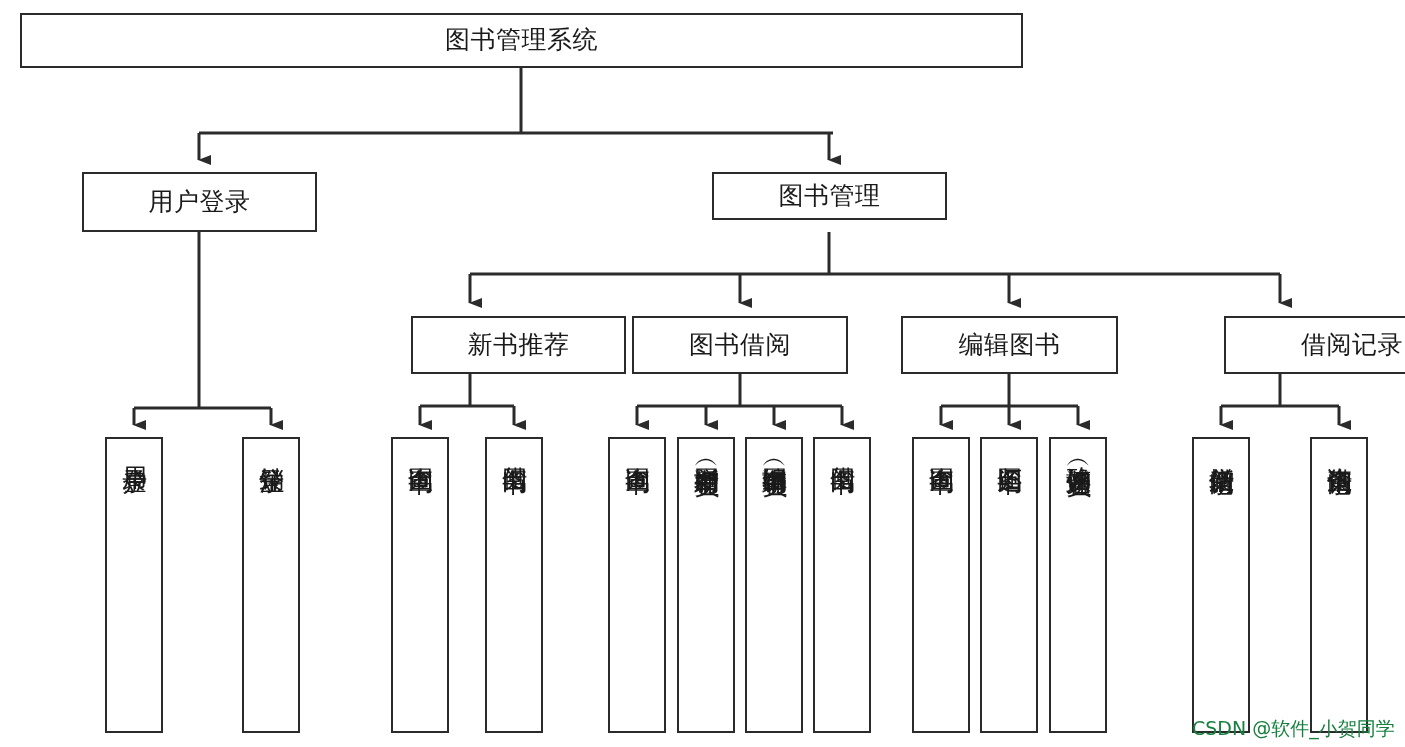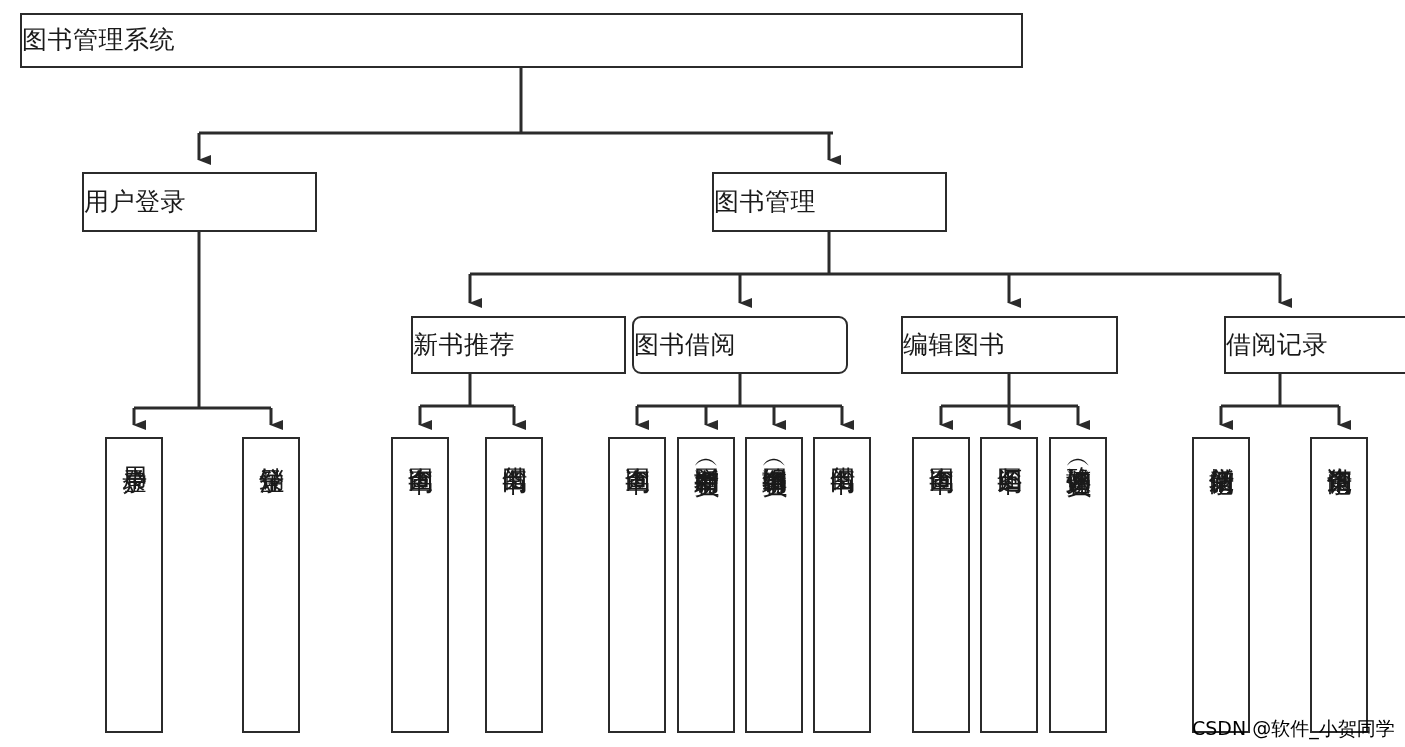--- a/index.html
+++ b/index.html
@@ -26,20 +26,21 @@
     height: 747px;
     pointer-events: none;
   }
   .node {
     position: absolute;
     box-sizing: border-box;
     background: #ffffff;
     border: 2px solid #2b2b2b;
     display: flex;
     align-items: center;
+    justify-content: center;
     color: #1a1a1a;
     z-index: 2;
   }
   .node .lbl {
     display: block;
     line-height: 1.14;
     white-space: pre;
   }
   .node.horiz .lbl {
     font-size: 25px;
@@ -57,21 +58,21 @@
     writing-mode: vertical-rl;
     text-orientation: upright;
     font-size: 25px;
     line-height: 1.06;
     letter-spacing: 1px;
     white-space: pre;
   }
   .watermark {
     position: absolute;
     font-size: 19px;
-    color: #000000;
+    color: #15803d;
     white-space: nowrap;
     z-index: 5;
     font-family: "DejaVu Sans", "Liberation Sans", sans-serif;
   }
 </style>
 </head>
 <body>
 
 <div id="canvas">
 
@@ -125,28 +126,28 @@
     </g>
   </svg>
 
   <div class="node root horiz" style="left:20px; top:13px; width:1003px; height:55px;">
     <span class="lbl">图书管理系统</span>
   </div>
 
   <div class="node horiz" style="left:82px; top:172px; width:235px; height:60px;">
     <span class="lbl">用户登录</span>
   </div>
-  <div class="node horiz" style="left:712px; top:172px; width:235px; height:60px;">
+  <div class="node horiz" style="left:712px; top:172px; width:235px; height:48px;">
     <span class="lbl">图书管理</span>
   </div>
 
   <div class="node horiz" style="left:363px; top:316px; width:215px; height:58px;margin-left:48px;">
     <span class="lbl">新书推荐</span>
   </div>
-  <div class="node horiz" style="left:632px; top:316px; width:216px; height:58px;border-radius:9px;">
+  <div class="node horiz" style="left:632px; top:316px; width:216px; height:58px;">
     <span class="lbl">图书借阅</span>
   </div>
   <div class="node horiz" style="left:901px; top:316px; width:217px; height:58px;">
     <span class="lbl">编辑图书</span>
   </div>
   <div class="node horiz" style="left:1224px; top:316px; width:256px; height:58px;">
     <span class="lbl">借阅记录</span>
   </div>
 
   <div class="node leaf" style="left:105px; top:437px; width:58px; height:296px;">

